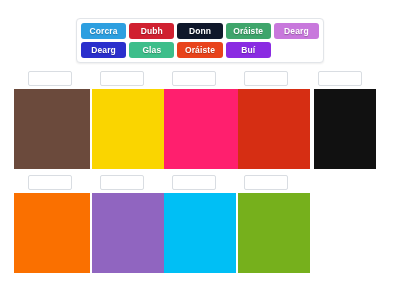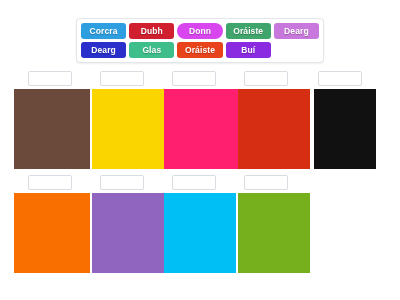--- a/index.html
+++ b/index.html
@@ -87,21 +87,21 @@
     height: 80px;
   }
 </style>
 </head>
 <body>
 
 <div id="word-bank">
   <div class="bank-row">
     <div class="word-tile" style="background: rgb(45, 159, 224);">Corcra</div>
     <div class="word-tile" style="background: rgb(208, 32, 48);">Dubh</div>
-    <div class="word-tile" style="background: #d946ef; border-radius: 8px;">Donn</div>
+    <div class="word-tile" style="background: #0f172a;">Donn</div>
     <div class="word-tile" style="background: rgb(63, 165, 107);">Oráiste</div>
     <div class="word-tile" style="background: rgb(200, 120, 220);">Dearg</div>
   </div>
   <div class="bank-row">
     <div class="word-tile" style="background: rgb(42, 47, 204);">Dearg</div>
     <div class="word-tile" style="background: rgb(61, 190, 139);">Glas</div>
     <div class="word-tile" style="background: rgb(232, 67, 27);">Oráiste</div>
     <div class="word-tile" style="background: rgb(138, 43, 226);">Buí</div>
     <div class="word-tile empty" style="background: transparent;"></div>
   </div>

